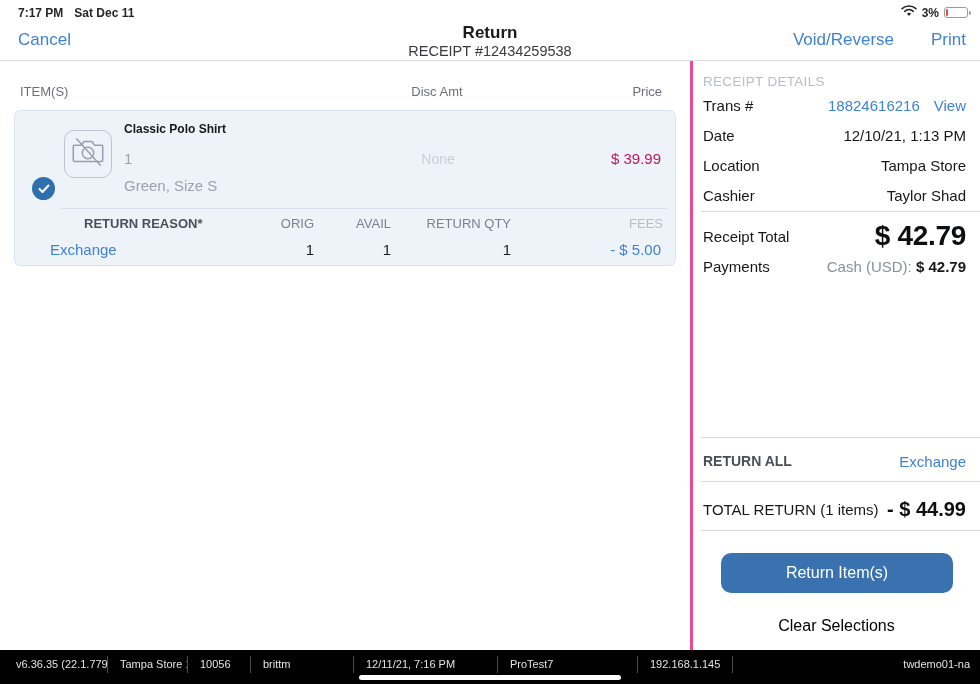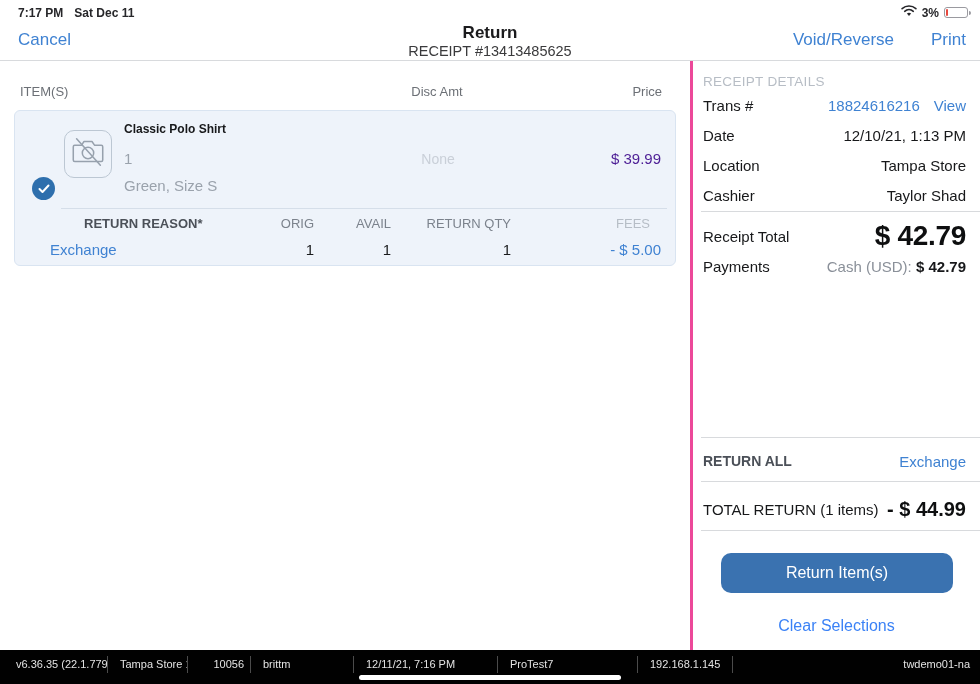--- a/index.html
+++ b/index.html
@@ -42,28 +42,28 @@
   
   .item-card { position:absolute; left:14px; right:14px; top:49px; height:156px;
     background:#eef3fa; border:1px solid #d9e4f1; border-radius:6px; cursor:pointer; }
   .check { position:absolute; left:17px; top:66px; width:23px; height:23px; border-radius:50%;
     background:#2e6fad; display:flex; align-items:center; justify-content:center; cursor:pointer; }
   .thumb { position:absolute; left:49px; top:19px; width:48px; height:48px;
     border:1.5px solid #bcc7d3; border-radius:10px; display:flex; align-items:center; justify-content:center; }
   .item-name    { position:absolute; left:109px; top:11px; font-size:12px; font-weight:700; color:#17181a; }
   .item-qty     { position:absolute; left:109px; top:39px; font-size:15px; color:#9aa2ac; }
   .item-disc    { position:absolute; left:358px; width:130px; top:40px; text-align:center; font-size:14px; color:#c9cfd8; }
-  .item-price   { position:absolute; right:14px; top:39px; font-size:15px; color:#4c1d95; }
+  .item-price   { position:absolute; right:14px; top:39px; font-size:15px; color:#be185d; }
   .item-variant { position:absolute; left:109px; top:66px; font-size:15px; color:#9aa2ac; }
   .card-divider { position:absolute; left:46px; right:8px; top:97px; height:1px; background:#d5dee9; }
 
   .rr-hdr { position:absolute; top:105px; font-size:13px; color:#7b828c;padding-left:34px; }
   .rr-label { left:35px; font-weight:700; color:#4b5058; }
   .rr-orig  { right:361px; } .rr-avail { right:284px; } .rr-qty { right:164px; }
-  .rr-fees  { right:25px; color:#b6bdc6; }
+  .rr-fees  { right:12px; color:#b6bdc6; }
   .rr-val { position:absolute; top:130px; font-size:15px; color:#1a1b1d; }
   .rv-reason { left:35px; color:#3f82d2; cursor:pointer; }
   .rv-orig { right:361px; } .rv-avail { right:284px; } .rv-qty { right:164px; }
   .rv-fees { right:14px; color:#3f82d2; }
 
   
   .rp-title { position:absolute; left:10px; top:13px; font-size:13.5px; color:#b7bdc5; letter-spacing:.3px; }
   .rp-row { position:absolute; left:10px; right:14px; display:flex; justify-content:space-between;
     align-items:center; font-size:15px; color:#17181a; }
   .rp-link { color:#3f82d2; cursor:pointer; }
@@ -71,21 +71,21 @@
   .rp-div { position:absolute; left:8px; right:0; height:1px; background:#d8dadd; }
   .big-amount { font-size:28px; font-weight:700; color:#0e0f10; letter-spacing:-.3px; }
   .pay-method { color:#8a9099; }
   .pay-amount { font-weight:700; color:#17181a; }
   .return-all-label { font-size:14px; font-weight:700; color:#4b5058; }
   .total-return-value { font-size:20px; font-weight:700; color:#0e0f10; }
   .return-btn { position:absolute; left:28px; right:27px; top:492px; height:40px;
     background:#3a72b0; color:#fff; border:none; border-radius:10px; font-size:16px;
     font-family:inherit; cursor:pointer; }
   .clear-link { position:absolute; left:0; right:0; top:556px; text-align:center;
-    color:#3b82f6; font-size:16px; cursor:pointer; }
+    color:#000000; font-size:16px; cursor:pointer; }
 
   
   .footer { position:absolute; bottom:0; left:0; right:0; height:34px; background:#010101;
     display:flex; align-items:flex-start; padding-top:6px; font-size:11px; color:#e3e3e3; }
   .fseg { height:17px; line-height:13px; padding:2px 6px 0 12px; border-left:1px solid #4b4b4b;
     white-space:nowrap; overflow:hidden; }
   .fseg:first-child { border-left:none; padding-left:16px; }
   .fspacer { flex:1; border-left:1px solid #4b4b4b; height:17px; }
   .fright { padding:2px 10px 0 0; line-height:13px; }
   .home-bar { position:absolute; left:50%; transform:translateX(-50%); bottom:4px;
@@ -112,21 +112,21 @@
       <span class="battery">
           <span class="fill"></span>
         </span>
     </div>
   </div>
 
   <div class="navbar">
     <a class="navlink nav-cancel">Cancel</a>
     <div class="nav-center">
       <div class="nav-title">Return</div>
-      <div class="nav-subtitle">RECEIPT #13413485625</div>
+      <div class="nav-subtitle">RECEIPT #12434259538</div>
     </div>
     <div class="nav-right">
       <a class="navlink">Void/Reverse</a>
       <a class="navlink">Print</a>
     </div>
   </div>
   <div class="hdivider"></div>
 
   <div class="main">
 
@@ -226,21 +226,21 @@
       <div class="rp-div" style="top:469px;"></div>
 
       <button class="return-btn">Return Item(s)</button>
       <div class="clear-link">Clear Selections</div>
     </div>
   </div>
 
   <div class="footer">
     <div class="fseg" style="width:107px;">v6.36.35 (22.1.779)</div>
     <div class="fseg" style="width:80px;">Tampa Store 1</div>
-    <div class="fseg" style="width:63px;text-align:right;">10056</div>
+    <div class="fseg" style="width:63px;">10056</div>
     <div class="fseg" style="width:103px;">brittm</div>
     <div class="fseg" style="width:144px;">12/11/21, 7:16 PM</div>
     <div class="fseg" style="width:140px;">ProTest7</div>
     <div class="fseg" style="width:95px;">192.168.1.145</div>
     <div class="fspacer"></div>
     <div class="fright">twdemo01-na</div>
   </div>
   <div class="home-bar"></div>
 
 </div>

